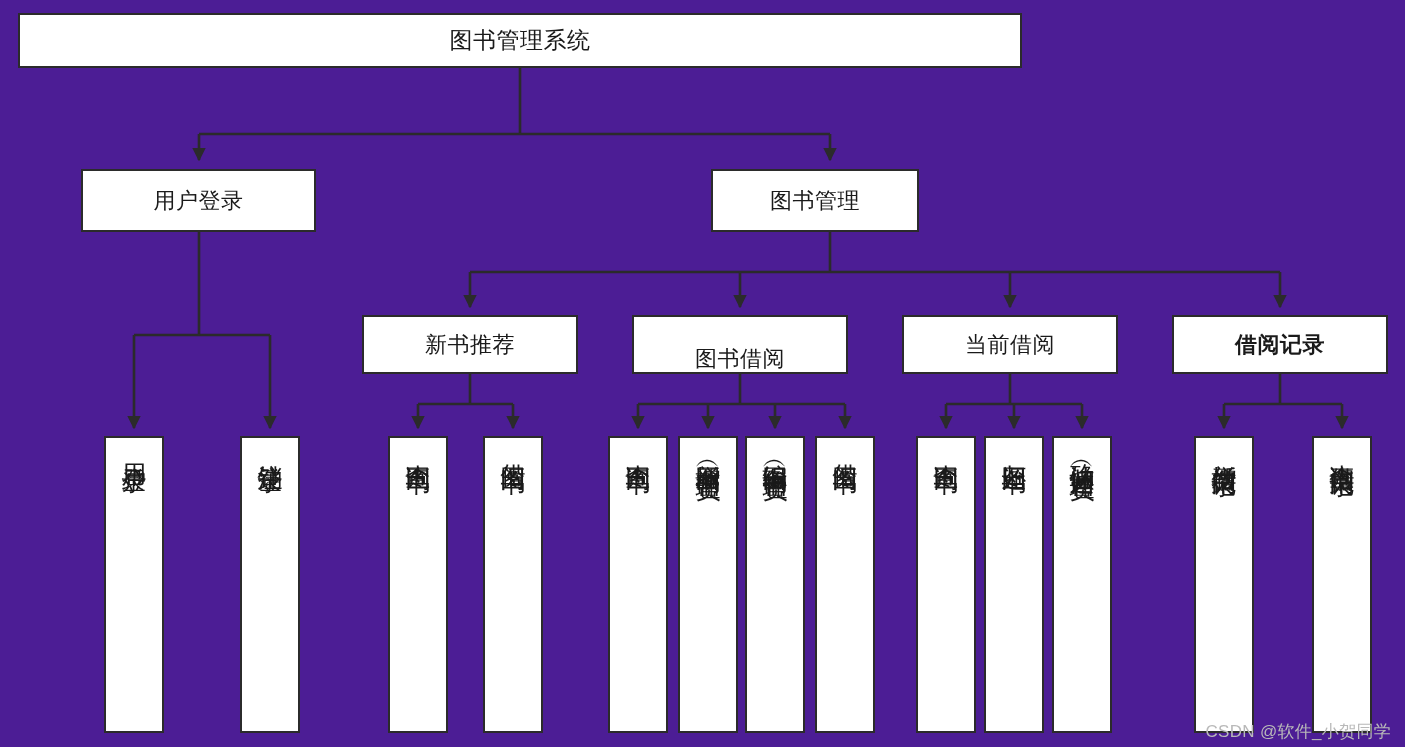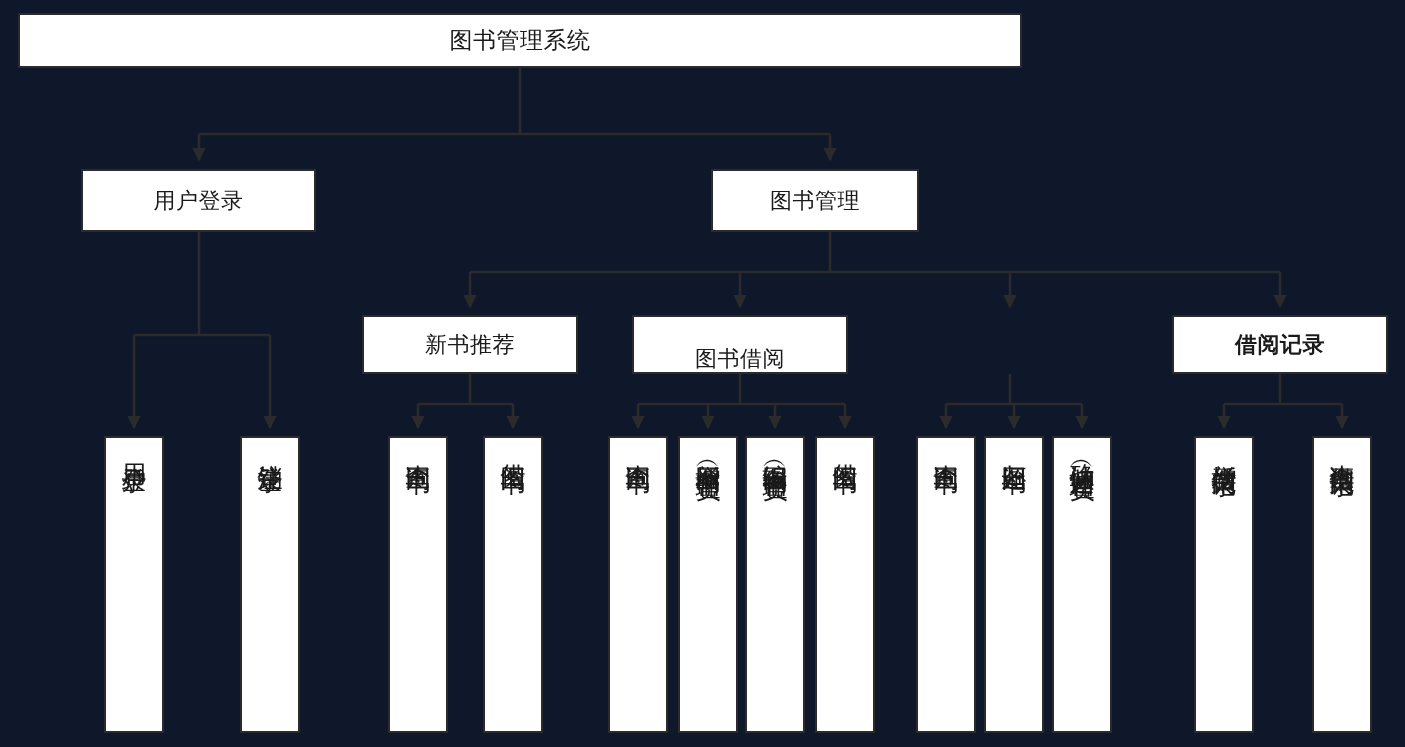--- a/index.html
+++ b/index.html
@@ -8,21 +8,21 @@
     padding: 0;
     background: #ffffff;
   }
   body {
     font-family: "Liberation Sans", "DejaVu Sans", sans-serif;
   }
   #canvas {
     position: relative;
     width: 1405px;
     height: 747px;
-    background: #0f172a;
+    background: #4c1d95;
     overflow: hidden;
   }
   #edges {
     position: absolute;
     left: 0;
     top: 0;
     width: 1405px;
     height: 747px;
   }
   .node {
@@ -139,20 +139,23 @@
   <div class="node horiz" style="left:711px; top:169px; width:208px; height:63px;">
     <span class="node-label">图书管理</span>
   </div>
 
   <div class="node horiz" style="left:362px; top:315px; width:216px; height:59px;">
     <span class="node-label">新书推荐</span>
   </div>
   <div class="node horiz" style="left:632px; top:315px; width:216px; height:59px;align-items:flex-end;">
     <span class="node-label">图书借阅</span>
   </div>
+  <div class="node horiz" style="left:902px; top:315px; width:216px; height:59px;">
+    <span class="node-label">当前借阅</span>
+  </div>
   <div class="node horiz" style="left:1172px; top:315px; width:216px; height:59px;font-weight:bold;">
     <span class="node-label">借阅记录</span>
   </div>
 
   <div class="node leaf" style="left:104px; top:436px; width:60px; height:297px;">
     <span class="node-label">用户登录</span>
   </div>
   <div class="node leaf" style="left:240px; top:436px; width:60px; height:297px;">
     <span class="node-label">注销登录</span>
   </div>
@@ -187,14 +190,15 @@
     <span class="node-label">确认归还（管理员）</span>
   </div>
 
   <div class="node leaf" style="left:1194px; top:436px; width:60px; height:297px;">
     <span class="node-label">新增借阅记录</span>
   </div>
   <div class="node leaf" style="left:1312px; top:436px; width:60px; height:297px;">
     <span class="node-label">查询借阅记录</span>
   </div>
 
+  <div class="watermark">CSDN @软件_小贺同学</div>
 
 </div>
 
 </body></html>

